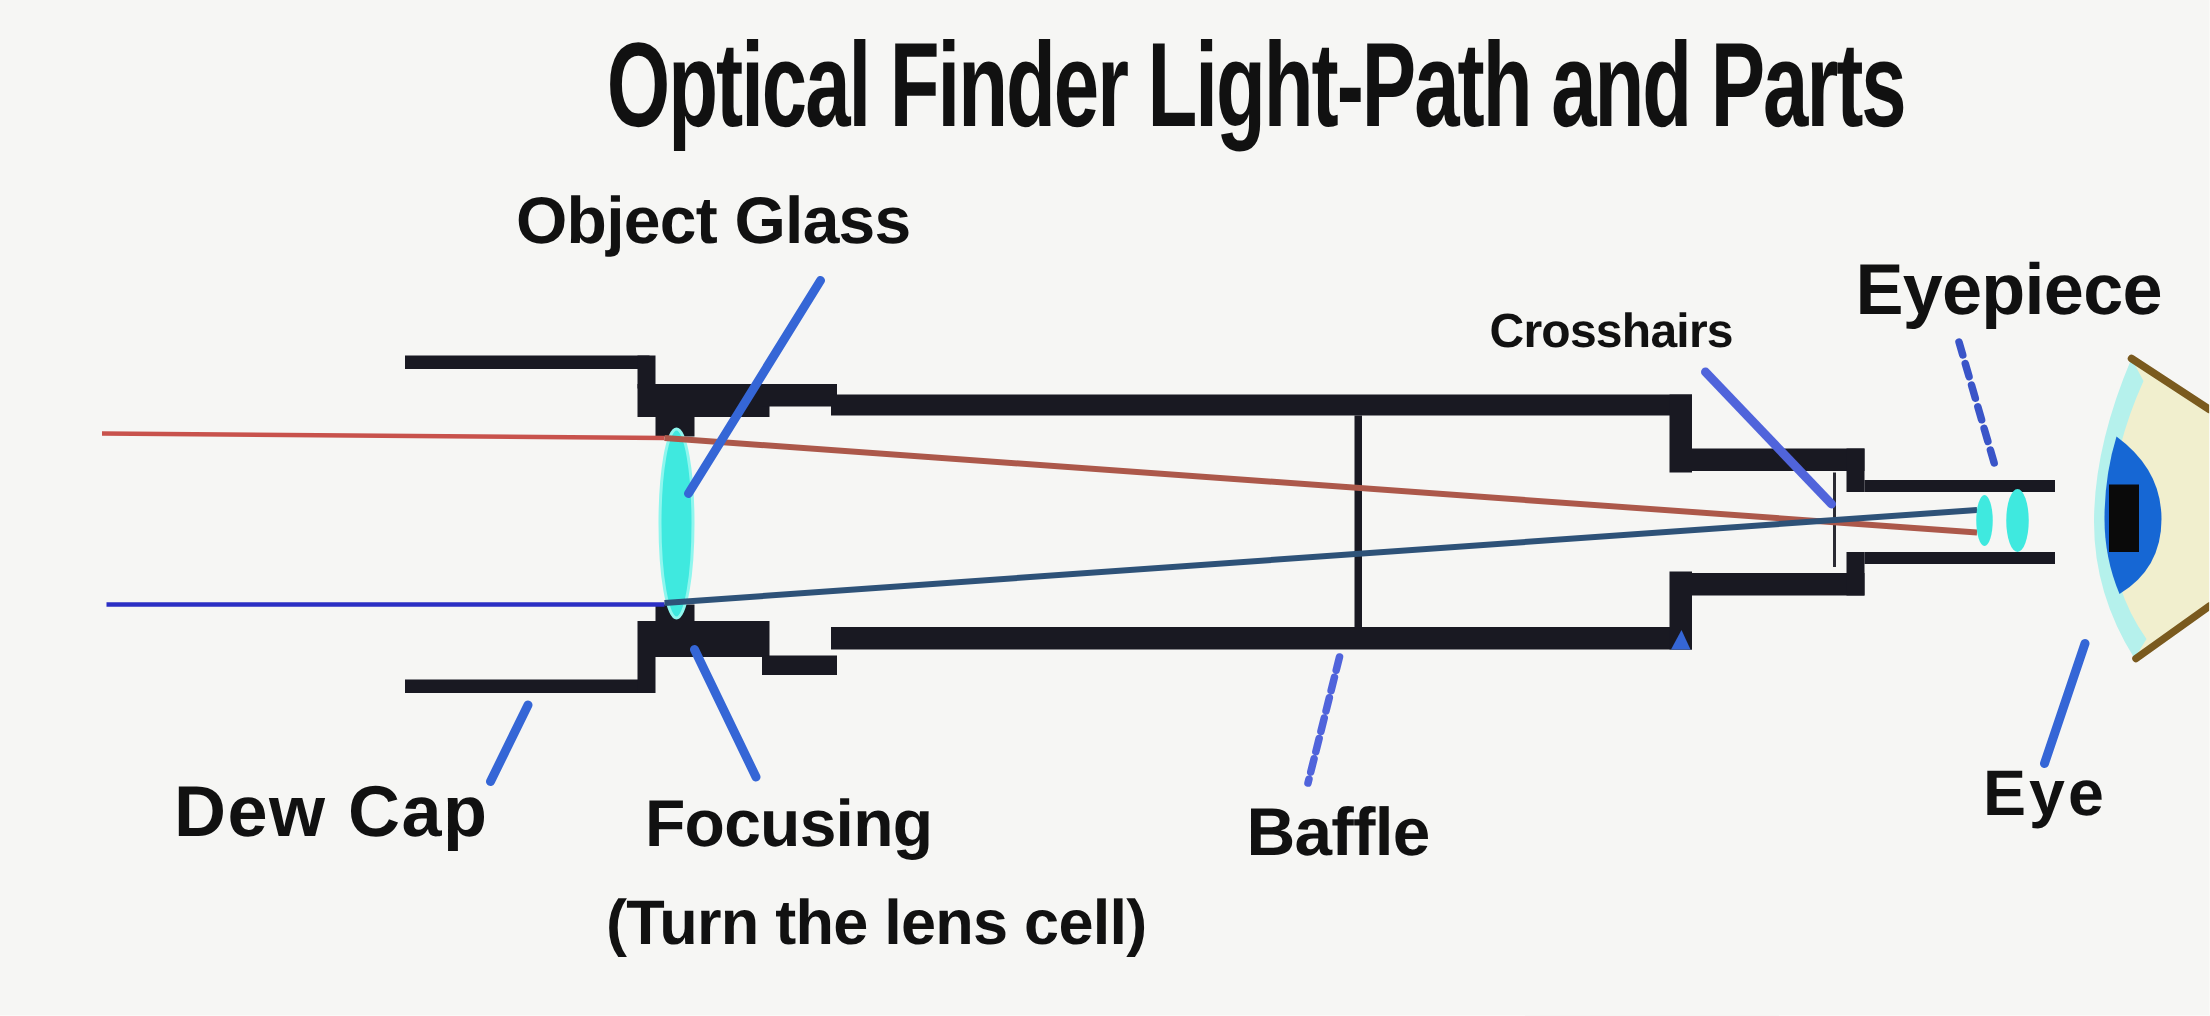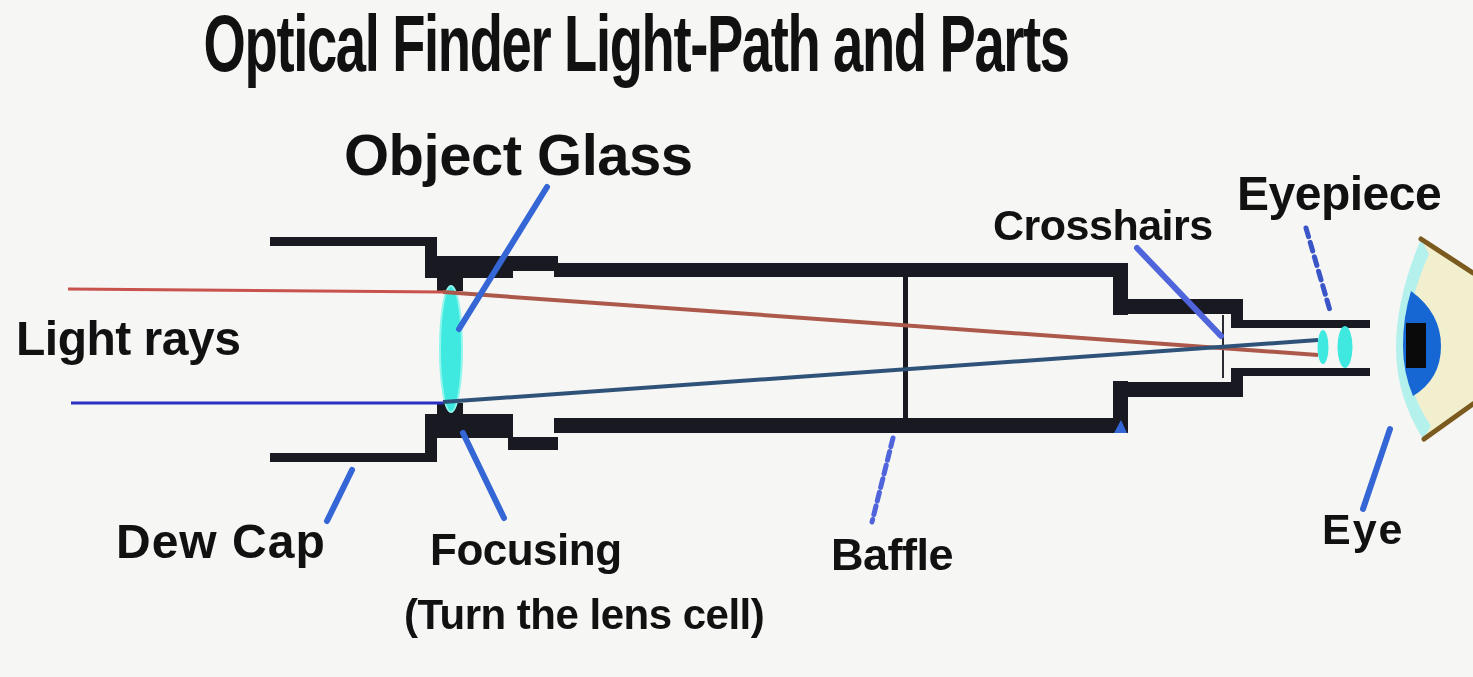--- a/index.html
+++ b/index.html
@@ -12,21 +12,21 @@
   }
   .blk{position:absolute;background:var(--structure,#191922);}
   .lbl{
     position:absolute;
     font-weight:bold;
     color:var(--label,#111111);
     white-space:nowrap;
     line-height:1;
     letter-spacing:-0.5px;
   }
-  #title-wrap{position:absolute;left:0;right:0;top:4px;text-align:left;}
+  #title-wrap{position:absolute;left:0;right:0;top:17px;text-align:right;}
   #title-wrap span{
     display:inline-block;
     font-weight:bold;
     font-size:80px;
     letter-spacing:-2px;
     color:var(--label,#111111);
     transform:scaleX(0.68);
     transform-origin:center top;
     white-space:nowrap;
     line-height:1;
@@ -63,23 +63,22 @@
   <div class="blk" style="left:1128px;top:299px;width:115px;height:15px;"></div>
   <div class="blk" style="left:1128px;top:382px;width:115px;height:15px;"></div>
   <div class="blk" style="left:1231px;top:299px;width:12px;height:29px;"></div>
   <div class="blk" style="left:1231px;top:368px;width:12px;height:29px;"></div>
 
   <div class="blk" style="left:1243px;top:320px;width:127px;height:8px;"></div>
   <div class="blk" style="left:1243px;top:368px;width:127px;height:8px;"></div>
 
   <div class="blk" style="left:1222px;top:315px;width:2px;height:63px;background:var(--crosshair-line,#2A2A32);"></div>
 
-  <div class="lbl" style="left:344px;top:126px;font-size:58px;">Object Glass</div>
-  <div class="lbl" style="left:16px;top:315px;font-size:48px;">Light rays</div>
-  <div class="lbl" style="left:993px;top:204px;font-size:43px;">Crosshairs</div>
+  <div class="lbl" style="left:344px;top:126px;font-size:44px;">Object Glass</div>
+  <div class="lbl" style="left:993px;top:204px;font-size:32px;">Crosshairs</div>
   <div class="lbl" style="left:1237px;top:170px;font-size:48px;">Eyepiece</div>
   <div class="lbl" style="left:430px;top:528px;font-size:44px;">Focusing</div>
   <div class="lbl" style="left:116px;top:518px;font-size:48px;letter-spacing:1px;">Dew Cap</div>
   <div class="lbl" style="left:831px;top:532px;font-size:45px;">Baffle</div>
   <div class="lbl" style="left:404px;top:594px;font-size:42px;">(Turn the lens cell)</div>
   <div class="lbl" style="left:1306px;top:508px;font-size:43px;letter-spacing:2px;margin-left:16px;">Eye</div>
 
   <svg class="overlay" width="1473" height="677" viewBox="0 0 1473 677">
 
     <ellipse cx="451" cy="349" rx="11" ry="63" style="fill:var(--lens-cyan,#3FE9DF);stroke:var(--lens-edge,#8FF6EE);stroke-width:2"></ellipse>

